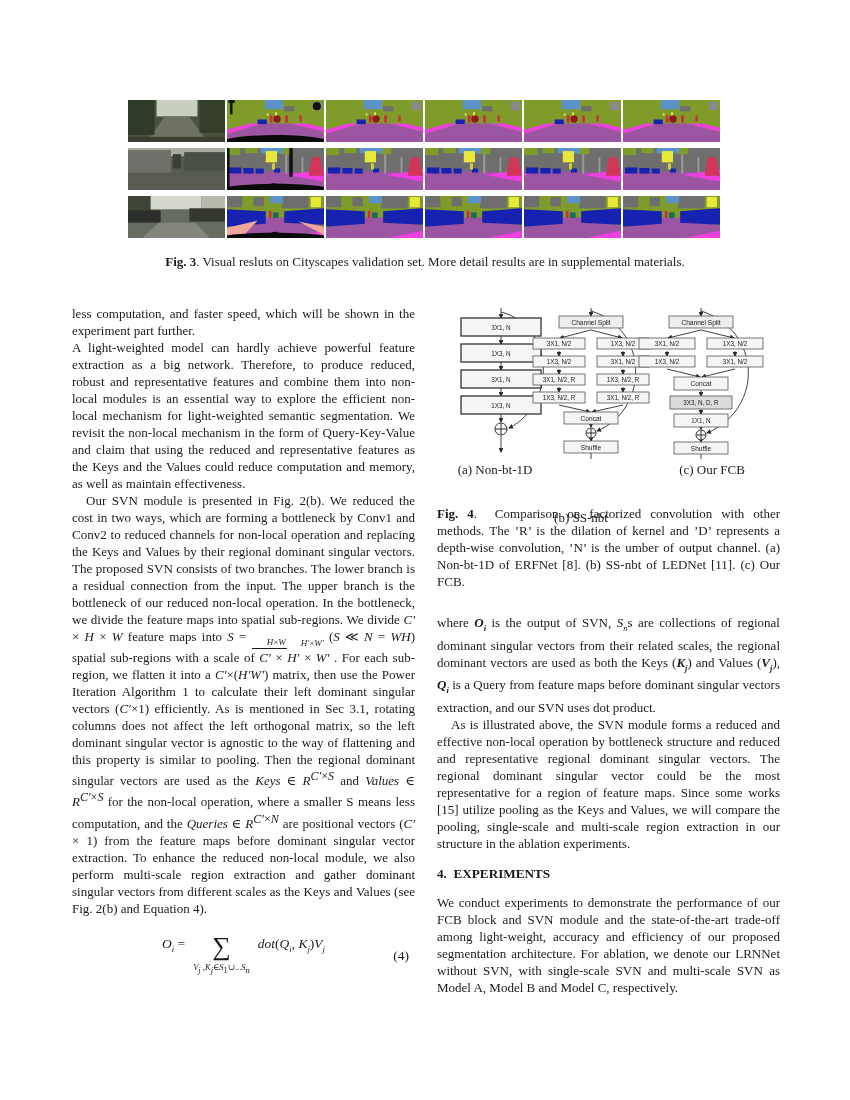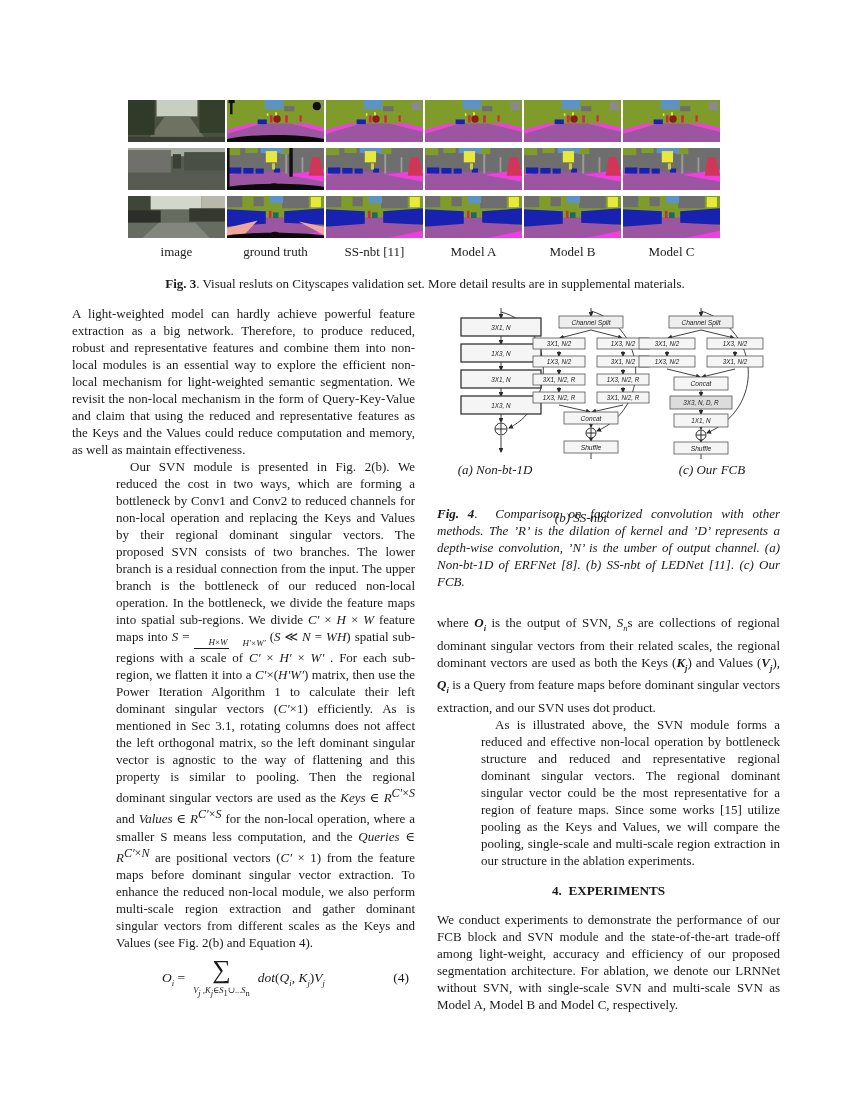--- a/index.html
+++ b/index.html
@@ -11,37 +11,37 @@
   .fig3-grid svg.cell{width:97px;height:42px;display:block;background:#888;}
   .fig3-labels{display:grid;grid-template-columns:repeat(6,97px);column-gap:2px;margin-top:6px;}
   .fig3-labels span{text-align:center;font-size:13px;}
   .caption{font-size:13px;line-height:17px;margin:0;}
   .fig3 .caption{text-align:center;margin-top:15px;}
   
   .col{position:absolute;width:343px;font-size:13px;line-height:17px;text-align:justify;}
   .col-left{left:72px;top:305px;}
   .col-right{left:437px;top:300px;}
   .col p{margin:0;}
-  p.indent{text-indent:14px;margin-left:44px;}
+  p.indent{text-indent:14px;}
   h3.subsection{font-size:13.2px;margin:18px 0 14px 0;}
-  h3.section{font-size:13.2px;text-align:center;margin:13px 0 12px 0;}
+  h3.section{font-size:13.2px;text-align:left;margin:13px 0 12px 0;}
   sup{font-size:12px;}
   sub{font-size:8.5px;}
   .frac{display:inline-flex;flex-direction:row;align-items:center;vertical-align:-4px;
         font-size:9px;line-height:1.1;}
   .frac .num{border-bottom:0.8px solid #1a1a1a;padding:0 1px;}
   
-  .equation{position:relative;display:flex;align-items:center;justify-content:center;
-            margin-top:6px;height:46px;font-size:13.5px;}
+  .equation{position:relative;display:flex;align-items:flex-start;justify-content:center;
+            margin-top:18px;height:46px;font-size:13.5px;}
   .eq-sum{display:inline-flex;flex-direction:column;align-items:center;margin:0 8px;}
   .eq-sigma{font-size:26px;line-height:0.9;}
   .eq-limits{font-size:8.5px;margin-top:1px;white-space:nowrap;}
   .eq-num{position:absolute;right:6px;top:50%;transform:translateY(-65%);}
   
-  .fig4{margin-top:6px;font-style:italic;}
+  .fig4{margin-top:6px;}
   .fig4 svg.diagram{display:block;margin:0 auto;}
   .fig4-sublabels{position:relative;height:18px;margin-top:2px;font-size:13px;}
   .fig4-sublabels span{position:absolute;width:116px;text-align:center;}
   .fig4 .caption{text-align:justify;margin-top:26px;}
   .box-label{font-family:"Liberation Sans","DejaVu Sans",sans-serif;font-size:6.3px;fill:#222;}
   .split-label{font-family:"Liberation Sans","DejaVu Sans",sans-serif;font-size:6.6px;fill:#222;}
   .defs-svg{position:absolute;width:0;height:0;}
 </style>
 </head>
 <body>
@@ -201,32 +201,25 @@
       <svg class="cell" viewBox="0 0 95 41" preserveAspectRatio="none">
           <use href="#sg3"></use>
         </svg>
       <svg class="cell" viewBox="0 0 95 41" preserveAspectRatio="none">
           <use href="#sg3"></use>
         </svg>
       <svg class="cell" viewBox="0 0 95 41" preserveAspectRatio="none">
           <use href="#sg3"></use>
         </svg>
     </div>
-    <div class="fig3-labels">
-      <span>image</span>
-      <span>ground truth</span>
-      <span>SS-nbt [11]</span>
-      <span>Model A</span>
-      <span>Model B</span>
-      <span>Model C</span>
-    </div>
     <p class="caption"><b>Fig. 3</b><span>. Visual resluts on Cityscapes validation set. More detail results are in supplemental materials.</span></p>
   </section>
 
   <section class="col col-left">
+    <p>less computation, and faster speed, which will be shown in the experiment part further.</p>
     <p>A light-weighted model can hardly achieve powerful feature extraction as a big network.  Therefore, to produce reduced, robust and representative features and combine them into non-local modules is an essential way to explore the efficient non-local mechanism for light-weighted semantic segmentation. We revisit the non-local mechanism in the form of Query-Key-Value and claim that using the reduced and representative features as the Keys and the Values could reduce computation and memory, as well as maintain effectiveness.</p>
     <p class="indent">Our SVN module is presented in Fig. 2(b).  We reduced the cost in two ways, which are forming a bottleneck by Conv1 and Conv2 to reduced channels for non-local operation and replacing the Keys and Values by their regional dominant singular vectors.  The proposed SVN consists of two branches. The lower branch is a residual connection from the input. The upper branch is the bottleneck of our reduced non-local operation. In the bottleneck, we divide the feature maps into spatial sub-regions. We divide <i>C′</i> × <i>H</i> × <i>W</i> feature maps into <i>S</i> = <span class="frac">
           <span class="num"><i>H</i>×<i>W</i></span>
           <span class="den"><i>H′</i>×<i>W′</i></span>
         </span> (<i>S</i> ≪ <i>N</i> = <i>WH</i>) spatial sub-regions with a scale of <i>C′</i> × <i>H′</i> × <i>W′</i> . For each sub-region, we flatten it into a <i>C′</i>×(<i>H′W′</i>) matrix, then use the Power Iteration Algorithm 1 to calculate their left dominant singular vectors (<i>C′</i>×1) efficiently.  As is mentioned in Sec 3.1, rotating columns does not affect the left orthogonal matrix, so the left dominant singular vector is agnostic to the way of flattening and this property is similar to pooling.  Then the regional dominant singular vectors are used as the <i>Keys</i> ∈ <i>R</i><sup><i>C′</i>×<i>S</i></sup> and <i>Values</i> ∈ <i>R</i><sup><i>C′</i>×<i>S</i></sup> for the non-local operation, where a smaller S means less computation, and the <i>Queries</i> ∈ <i>R</i><sup><i>C′</i>×<i>N</i></sup> are positional vectors (<i>C′</i> × 1) from the feature maps before dominant singular vector extraction. To enhance the reduced non-local module, we also perform multi-scale region extraction and gather dominant singular vectors from different scales as the Keys and Values (see Fig. 2(b) and Equation 4).</p>
     <div class="equation">
       <span><i>O<sub>i</sub></i> =</span>
       <span class="eq-sum">
         <span class="eq-sigma">∑</span>
         <span class="eq-limits"><i>V<sub>j</sub> ,K<sub>j</sub></i>∈<i>S</i><sub>1</sub>∪...<i>S</i><sub>n</sub></span>

